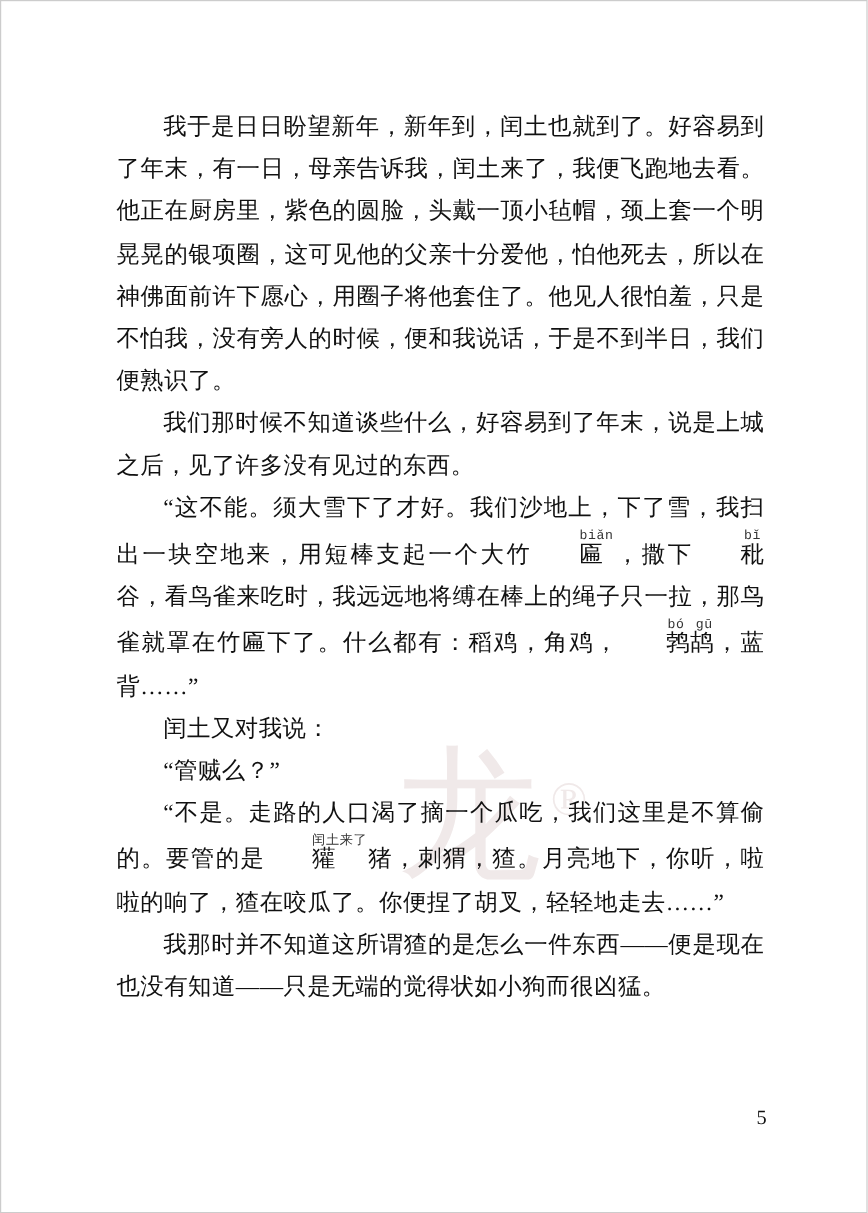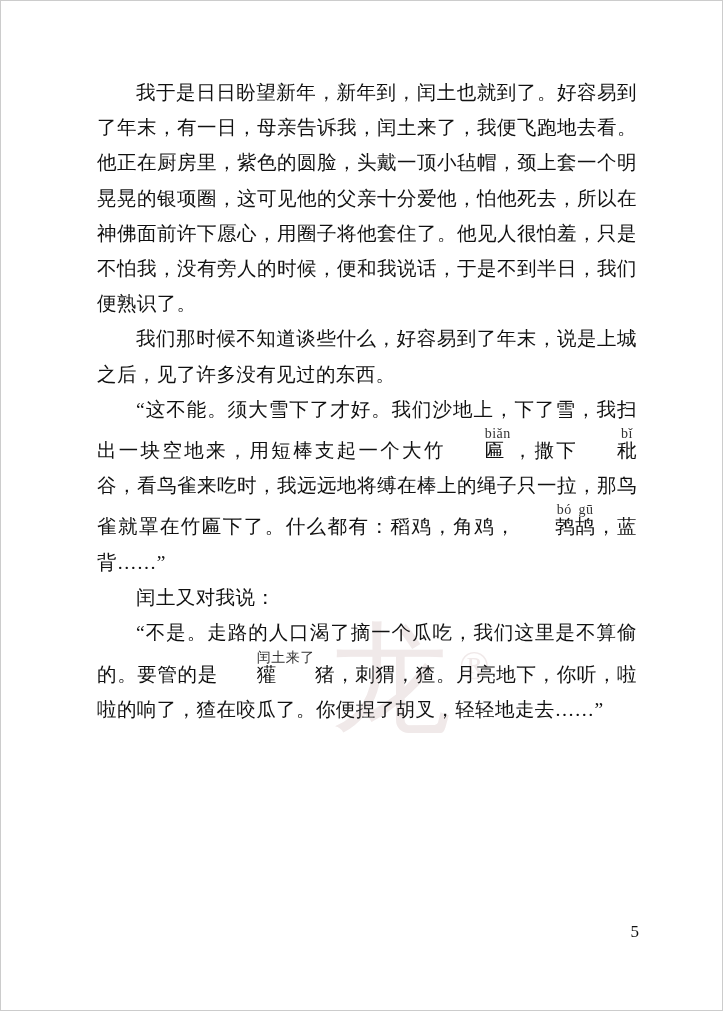--- a/index.html
+++ b/index.html
@@ -40,21 +40,21 @@
     user-select: none;
     z-index: 0;
   }
   .watermark .reg {
     font-size: 40px;
     vertical-align: super;
   }
   .content {
     position: absolute;
     left: 96px;
-    top: 74px;
+    top: 88px;
     width: 540px;
     z-index: 2;
   }
   p.para {
     margin: 0 0 0 0;
     font-size: 19.5px;
     line-height: 35.2px;
     text-align: justify;
     text-justify: inter-ideograph;
     text-indent: 2em;
@@ -65,22 +65,22 @@
   }
   .ruby-wrap {
     display: inline-block;
     position: relative;
     line-height: 35.2px;
   }
   ruby {
     ruby-position: over;
   }
   ruby rt {
-    font-size: 14px;
-    font-family: Liberation Serif, serif;
+    font-size: 11px;
+    font-family: Liberation Mono, monospace;
     color: #333333;
     letter-spacing: 0.5px;
     line-height: 10px;
     transform: translateY(2px);
   }
   .page-number {
     position: absolute;
     right: 83px;
     bottom: 68px;
     font-size: 17px;
@@ -96,18 +96,20 @@
 
   <div class="watermark">
     <span>龙</span><span class="reg">®</span>
   </div>
 
   <div class="content">
     <p class="para">我于是日日盼望新年，新年到，闰土也就到了。好容易到了年末，有一日，母亲告诉我，闰土来了，我便飞跑地去看。他正在厨房里，紫色的圆脸，头戴一顶小毡帽，颈上套一个明晃晃的银项圈，这可见他的父亲十分爱他，怕他死去，所以在神佛面前许下愿心，用圈子将他套住了。他见人很怕羞，只是不怕我，没有旁人的时候，便和我说话，于是不到半日，我们便熟识了。</p>
     <p class="para">我们那时候不知道谈些什么，好容易到了年末，说是上城之后，见了许多没有见过的东西。</p>
     <p class="para quote">“这不能。须大雪下了才好。我们沙地上，下了雪，我扫出一块空地来，用短棒支起一个大竹<span class="ruby-wrap"><ruby>匾<rt>biǎn</rt></ruby></span>，撒下<span class="ruby-wrap"><ruby>秕<rt>bǐ</rt></ruby></span>谷，看鸟雀来吃时，我远远地将缚在棒上的绳子只一拉，那鸟雀就罩在竹匾下了。什么都有：稻鸡，角鸡，<span class="ruby-wrap"><ruby>鹁鸪<rt>bó gū</rt></ruby></span>，蓝背……”</p>
     <p class="para">闰土又对我说：</p>
+    <p class="para quote">“管贼么？”</p>
     <p class="para quote">“不是。走路的人口渴了摘一个瓜吃，我们这里是不算偷的。要管的是<span class="ruby-wrap"><ruby>獾<rt>闰土来了</rt></ruby></span>猪，刺猬，猹。月亮地下，你听，啦啦的响了，猹在咬瓜了。你便捏了胡叉，轻轻地走去……”</p>
+    <p class="para">我那时并不知道这所谓猹的是怎么一件东西——便是现在也没有知道——只是无端的觉得状如小狗而很凶猛。</p>
   </div>
 
   <div class="page-number">5</div>
 
 </div>
 
 </body></html>

